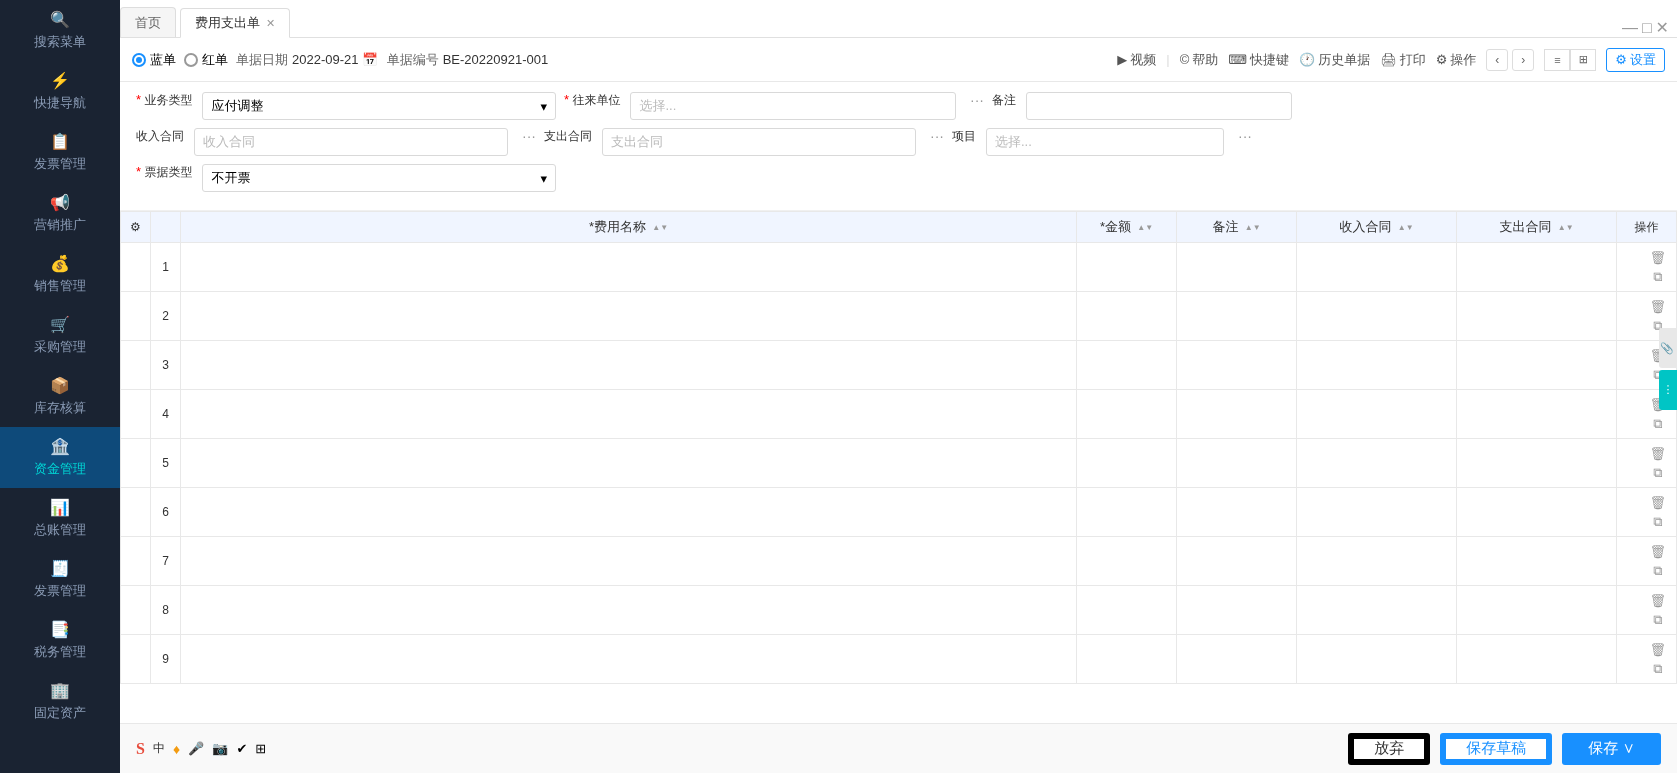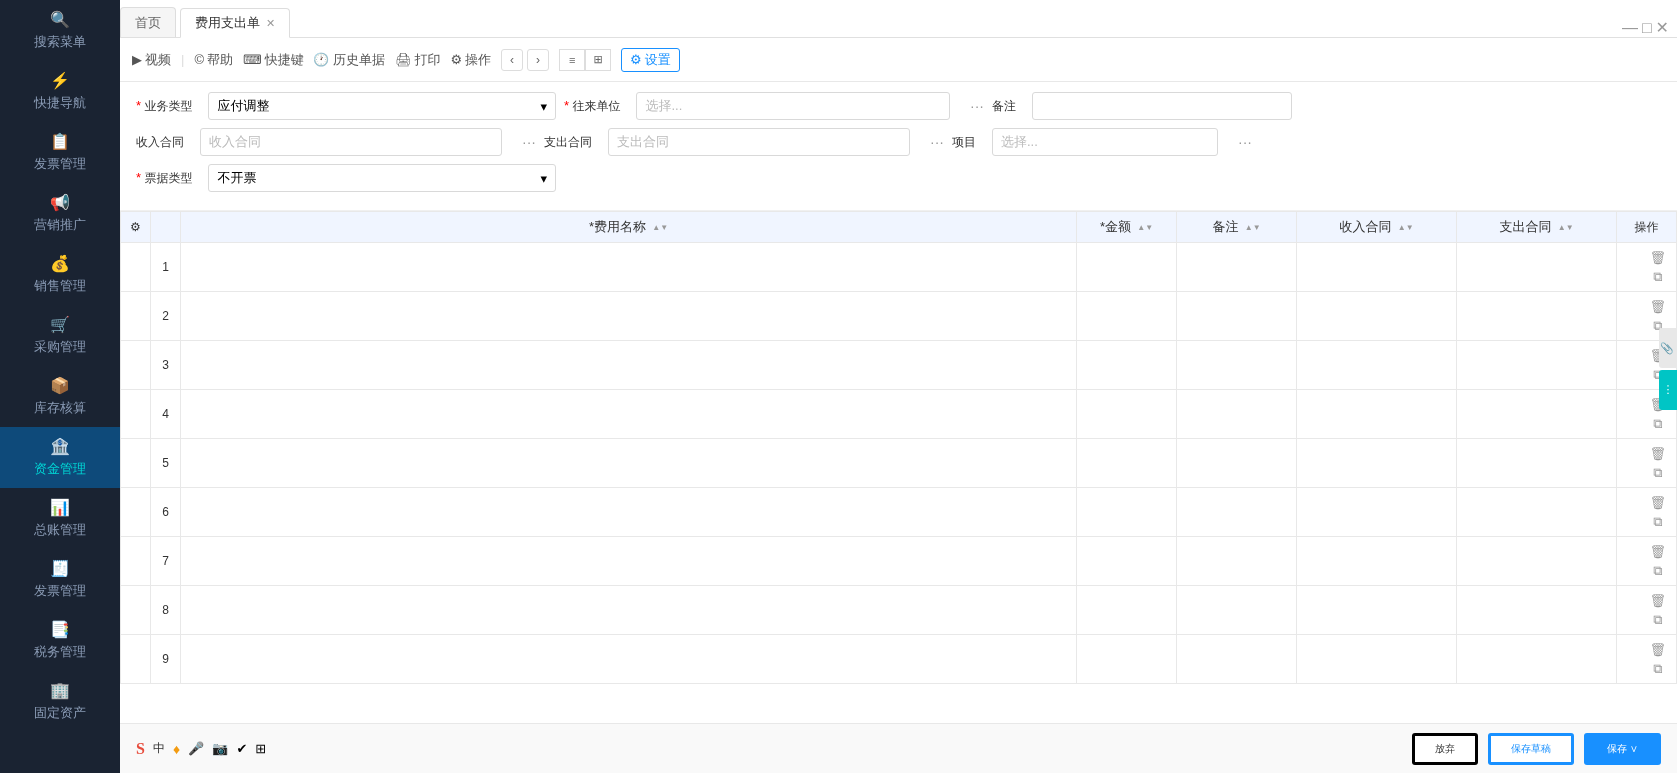--- a/index.html
+++ b/index.html
@@ -39,21 +39,21 @@
     .toolbar-btn { display: flex; align-items: center; gap: 3px; cursor: pointer; color: #555; white-space: nowrap; }
     .toolbar-actions { display: flex; align-items: center; gap: 4px; }
     .action-nav { width: 22px; height: 22px; border: 1px solid #ddd; border-radius: 3px; display: flex; align-items: center; justify-content: center; cursor: pointer; color: #666; font-size: 12px; }
     .view-toggle { display: flex; }
     .view-btn { width: 26px; height: 22px; border: 1px solid #ddd; display: flex; align-items: center; justify-content: center; cursor: pointer; color: #666; font-size: 11px; }
     .settings-btn { display: flex; align-items: center; gap: 3px; border: 1px solid #1890ff; color: #1890ff; padding: 2px 8px; border-radius: 3px; cursor: pointer; font-size: 12px; }
 
     
     .form-area { padding: 10px 16px; border-bottom: 1px solid #f0f0f0; flex-shrink: 0; }
     .form-row { display: flex; align-items: center; gap: 8px; margin-bottom: 8px; flex-wrap: wrap; }
-    .form-field { display: flex; align-items: center; gap: 16px; flex: 1; min-width: 200px; }
+    .form-field { display: flex; gap: 10px; flex: 1; min-width: 200px; }
     .form-field-label { color: #333; white-space: nowrap; font-size: 12px; }
     .required-star { color: red; }
     .form-select { flex: 1; height: 28px; border: 1px solid #d9d9d9; border-radius: 3px; padding: 0 8px; display: flex; align-items: center; justify-content: space-between; cursor: pointer; background: #fff; font-size: 12px; min-width: 120px; }
     .form-input { flex: 1; height: 28px; border: 1px solid #d9d9d9; border-radius: 3px; padding: 0 8px; font-size: 12px; color: #bbb; min-width: 120px; display: flex; align-items: center; }
     .form-dots { color: #999; font-size: 14px; cursor: pointer; margin-left: 4px; }
 
     
     .table-container { flex: 1; overflow: auto; }
     .data-table { width: 100%; border-collapse: collapse; }
     .data-table thead tr { background: #f0f5ff; }
@@ -61,21 +61,21 @@
     .data-table th .sort-arrows { display: inline-flex; flex-direction: column; margin-left: 3px; font-size: 8px; color: #999; vertical-align: middle; }
     .data-table td { border: 1px solid #e8e8e8; padding: 4px 8px; color: #333; font-size: 12px; height: 28px; }
     .row-num { color: #999; text-align: center; width: 30px; }
     .col-ops { text-align: right; padding-right: 4px; width: 60px; }
     .op-btn { display: inline-flex; align-items: center; justify-content: center; width: 20px; height: 20px; cursor: pointer; color: #999; font-size: 13px; }
 
     
     .footer-bar { height: 50px; background: #f9f9f9; border-top: 1px solid #e8e8e8; display: flex; align-items: center; justify-content: space-between; padding: 0 16px; flex-shrink: 0; }
     .footer-icons { display: flex; align-items: center; gap: 8px; }
     .footer-actions { display: flex; align-items: center; gap: 10px; }
-    .btn { height: 32px; padding: 0 20px; border-radius: 3px; cursor: pointer; font-size: 10px; border: 3px solid #000000; display: flex; align-items: center; }
+    .btn { height: 32px; padding: 0 20px; border-radius: 3px; cursor: pointer; font-size: 15px; border: 6px solid #000000; display: flex; align-items: center; }
     .btn-default { background: #fff; color: #333; }
     .btn-secondary { background: #fff; color: #333; border-color: #1890ff; color: #1890ff; }
     .btn-save-more { background: #1890ff; color: #fff; border-color: #1890ff; display: flex; align-items: center; gap: 4px; }
 
     
     .close-btn { color: #999; cursor: pointer; font-size: 16px; }
   </style>
 </head>
 <body>
 
@@ -144,20 +144,41 @@
     <div style="margin-left: auto; display: flex; align-items: center; padding: 0 8px; gap: 4px;">
       <span class="close-btn">—</span>
       <span class="close-btn">□</span>
       <span class="close-btn">✕</span>
     </div>
   </div>
 
   <div class="content-area">
 
     <div class="toolbar">
+      <div class="toolbar-left">
+        <div class="radio-group">
+          <div class="radio-item">
+            <div class="radio-circle checked"></div>
+            <span>蓝单</span>
+          </div>
+          <div class="radio-item">
+            <div class="radio-circle"></div>
+            <span>红单</span>
+          </div>
+        </div>
+        <div class="field-group">
+          <span class="field-label">单据日期</span>
+          <span class="field-value">2022-09-21</span>
+          <span style="cursor:pointer;color:#999;">📅</span>
+        </div>
+        <div class="field-group">
+          <span class="field-label">单据编号</span>
+          <span class="field-value">BE-20220921-001</span>
+        </div>
+      </div>
       <div class="toolbar-right">
         <div class="toolbar-btn">
           <span>▶</span>
           <span>视频</span>
         </div>
         <span style="color:#ddd">|</span>
         <div class="toolbar-btn">
           <span>©</span>
           <span>帮助</span>
         </div>

